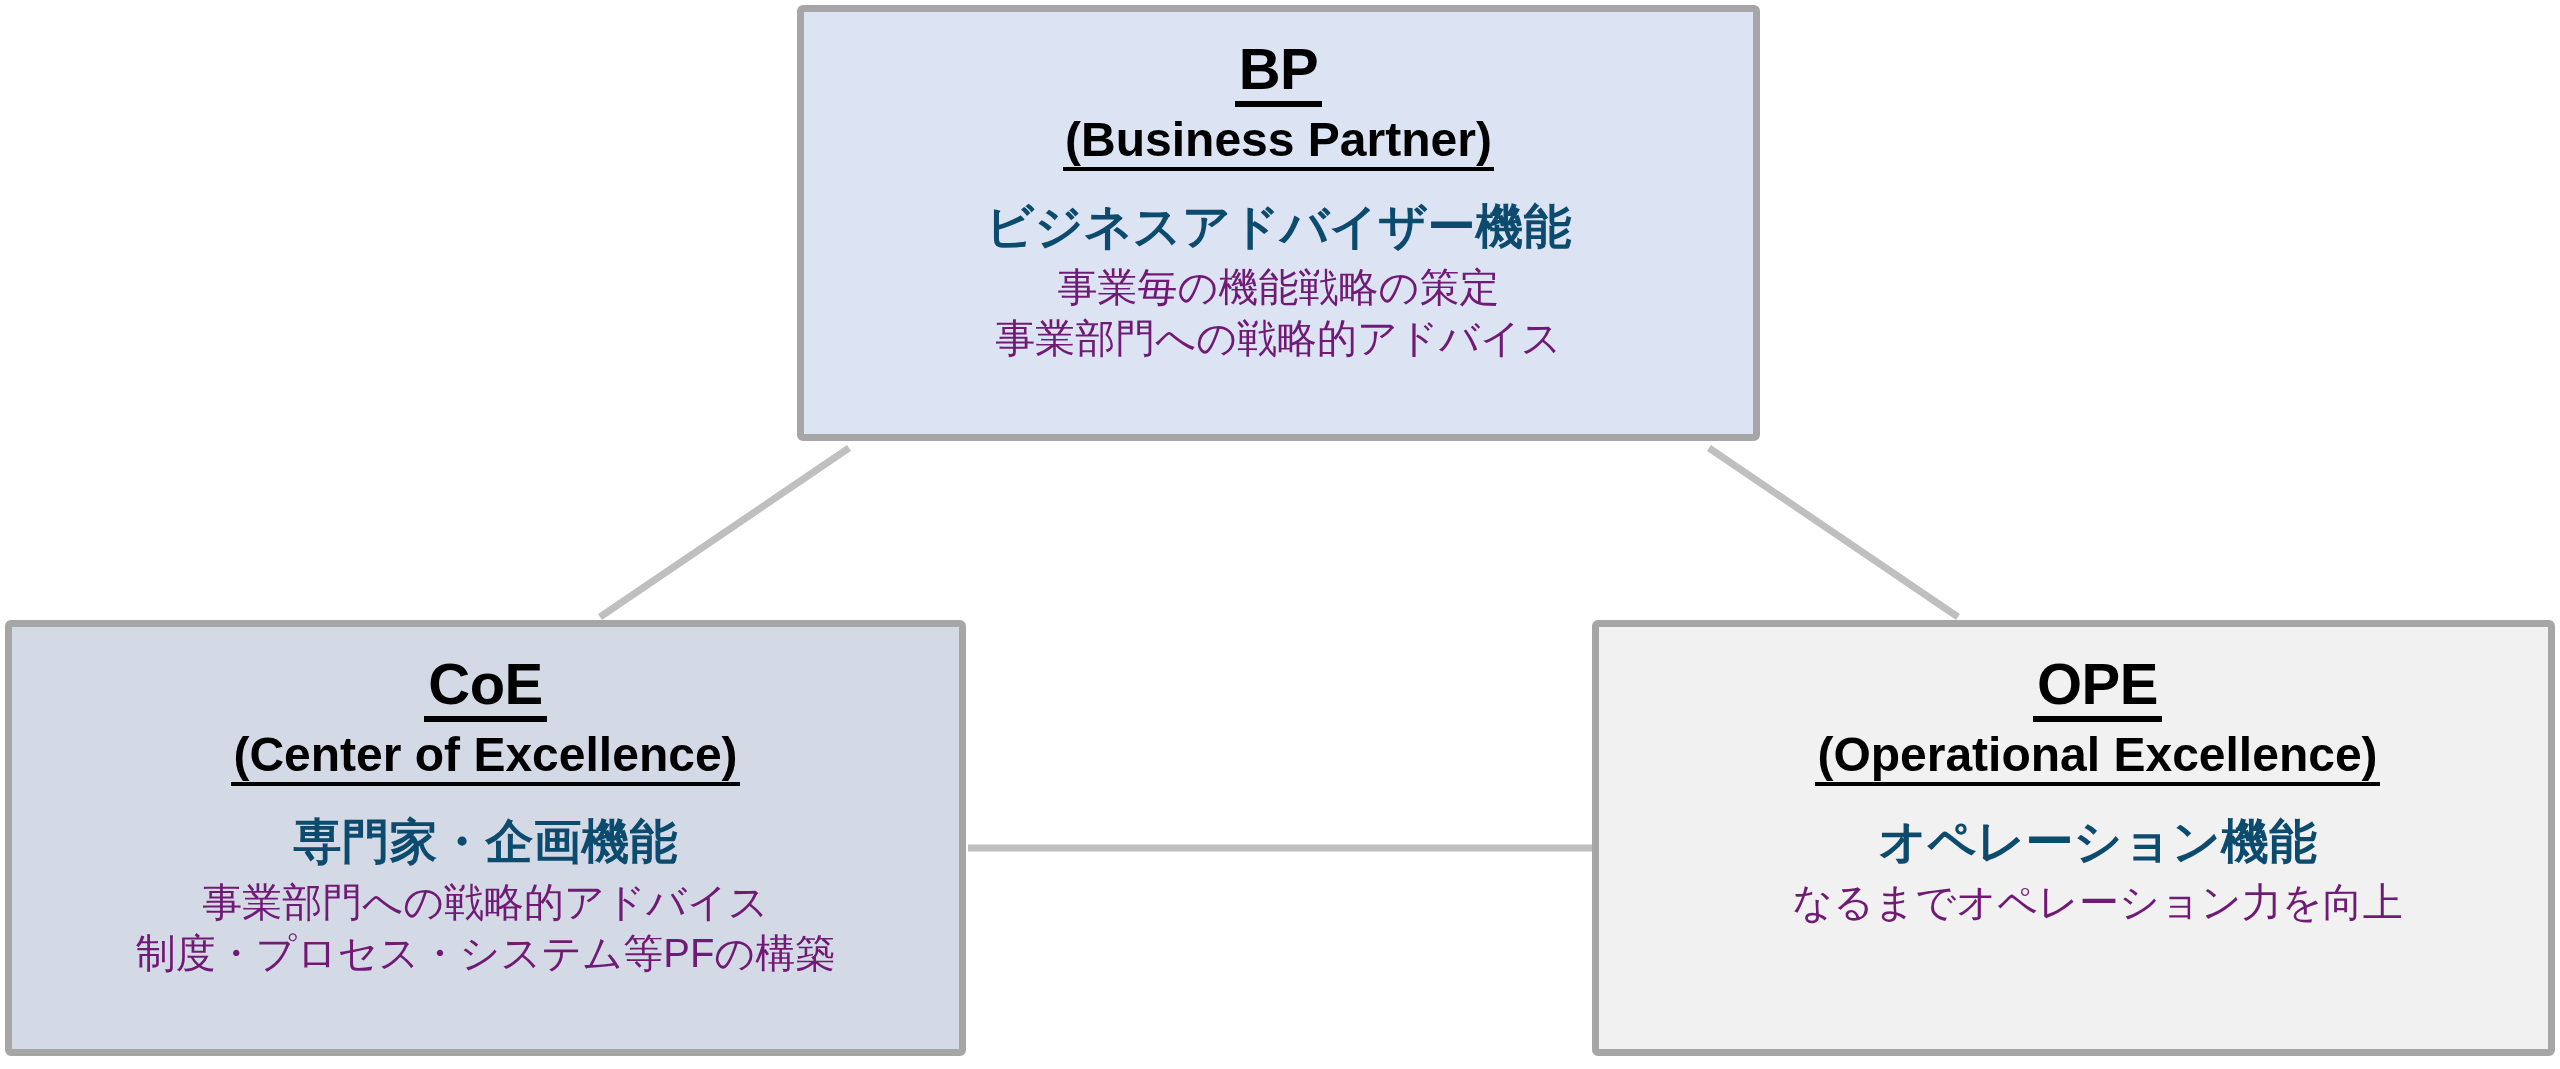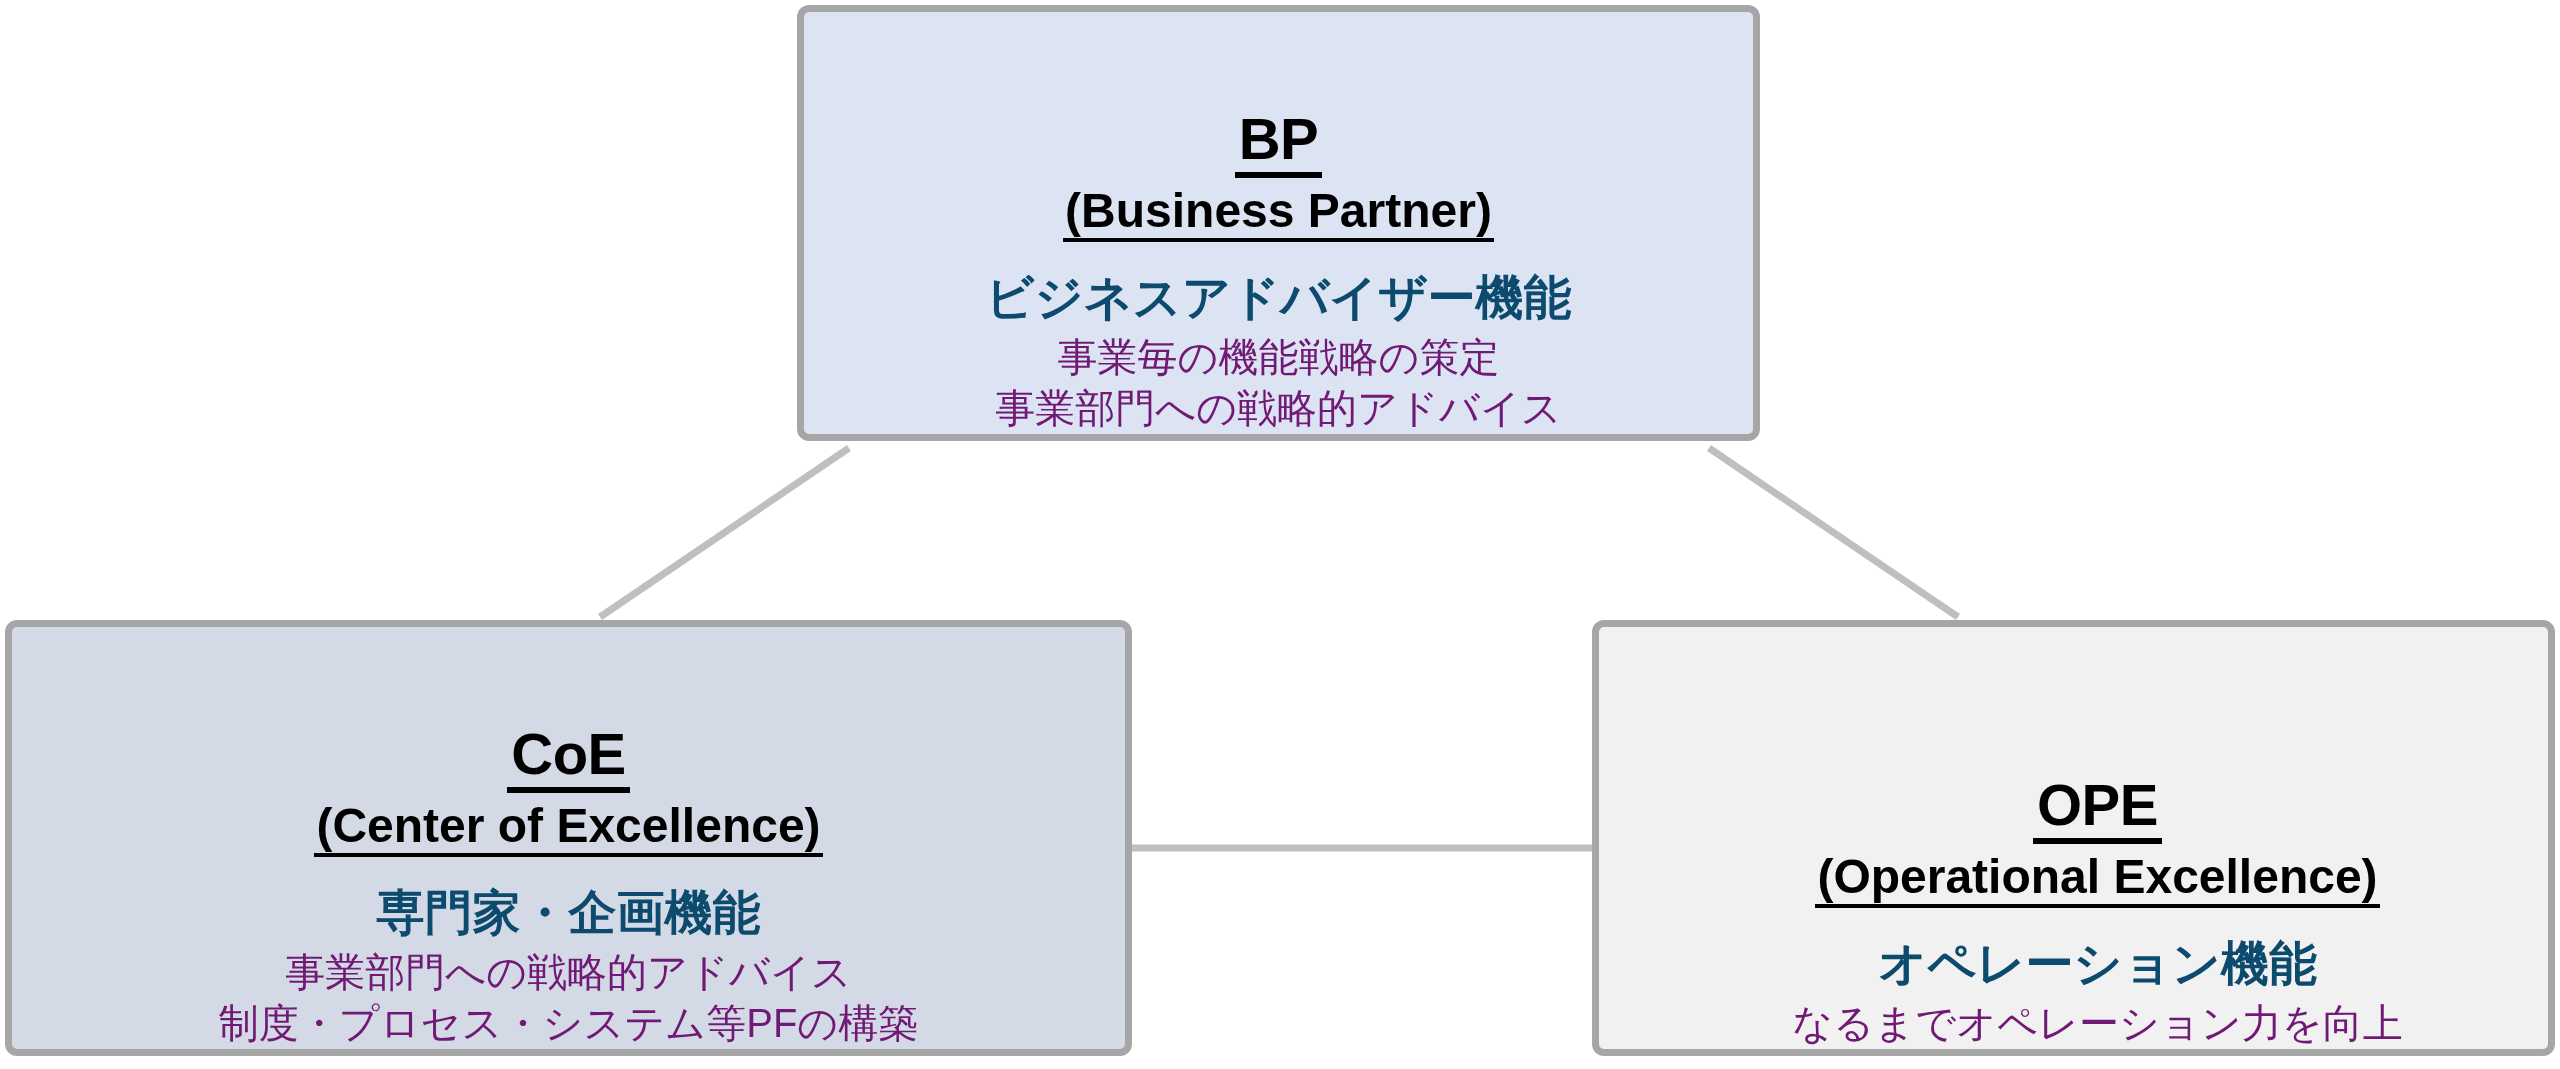--- a/index.html
+++ b/index.html
@@ -32,42 +32,42 @@
     width: 2560px;
     height: 1069px;
     z-index: 1;
   }
 
   
   .node {
     position: absolute;
     z-index: 2;
     border: 7px solid #A6A6A6;
-    border-radius: 12px;
+    border-radius: 6px;
     display: flex;
     flex-direction: column;
     align-items: center;
-    justify-content: flex-end;
+    justify-content: flex-start;
     text-align: center;
     overflow: hidden;
   }
 
   .node-bp {
     left: 797px;
     top: 5px;
     width: 963px;
     height: 436px;
     background: #DCE3F3;
     padding-top: 26px;
   }
 
   .node-coe {
     left: 5px;
     top: 620px;
-    width: 1127px;
+    width: 961px;
     height: 436px;
     background: #D4DAE5;
     padding-top: 26px;
   }
 
   .node-ope {
     left: 1592px;
     top: 620px;
     width: 963px;
     height: 436px;

